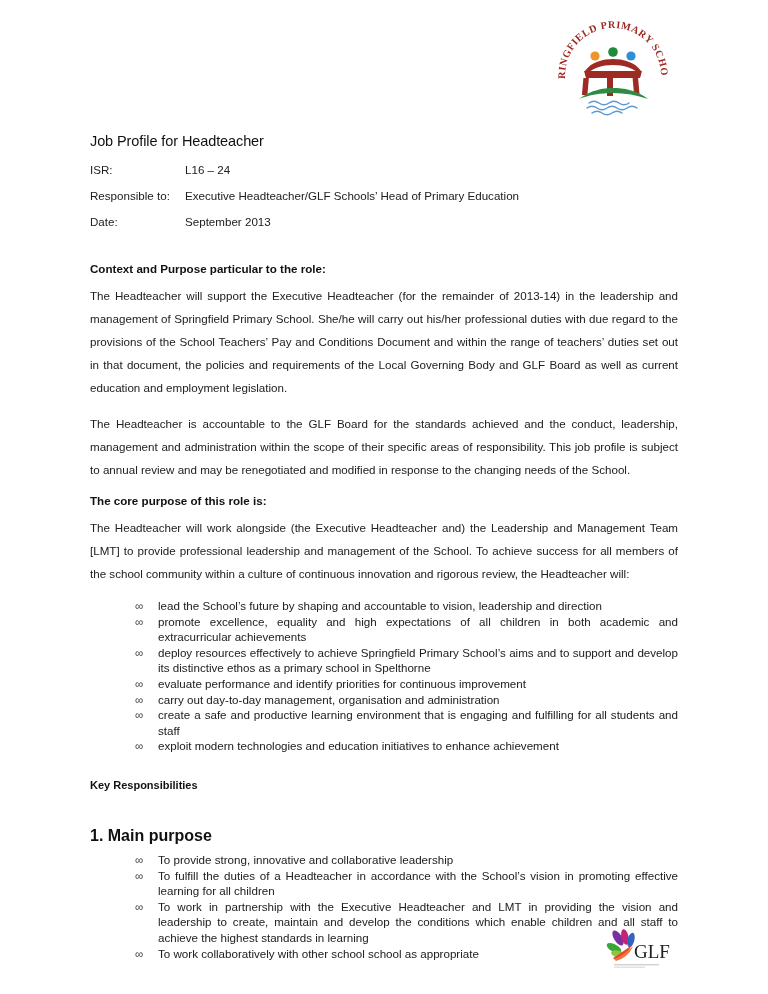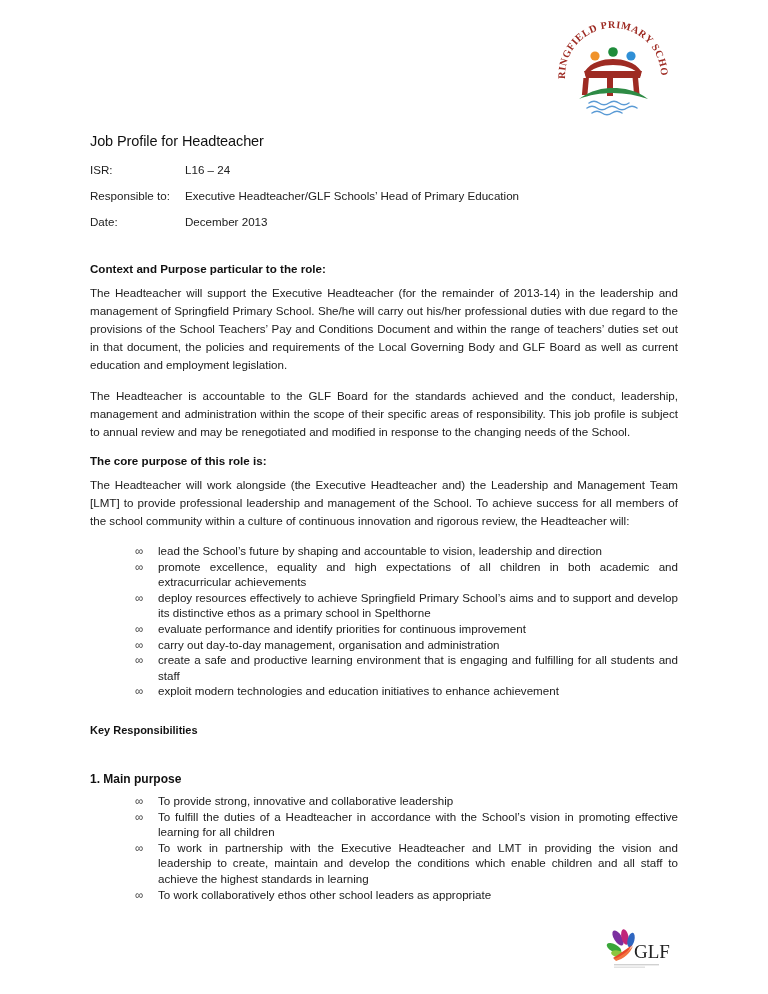--- a/index.html
+++ b/index.html
@@ -64,36 +64,36 @@
 
   h2.sec-head {
     font-size: 11.6px;
     font-weight: bold;
     margin: 0 0 9px 0;
     color: #111;
   }
 
   p.body-par {
     font-size: 11.6px;
-    line-height: 18px;
+    line-height: 23px;
     text-align: justify;
     margin: 0 0 13px 0;
     color: #202020;
   }
   p.body-par:last-child { margin-bottom: 0; }
 
   h2.major-head {
     font-size: 11px;
     font-weight: bold;
     margin: 0;
     color: #111;
   }
 
   h3.sub-head {
-    font-size: 12px;
+    font-size: 16px;
     font-weight: bold;
     margin: 0 0 7px 0;
     color: #111;
   }
 
   
   ul.inf-list {
     list-style: none;
     margin: 0;
     padding: 0 0 0 45px;
@@ -174,21 +174,21 @@
       <div class="meta-row">
         <span class="meta-label">ISR:</span>
         <span class="meta-value">L16 – 24</span>
       </div>
       <div class="meta-row">
         <span class="meta-label">Responsible to:</span>
         <span class="meta-value">Executive Headteacher/GLF Schools’ Head of Primary Education</span>
       </div>
       <div class="meta-row">
         <span class="meta-label">Date:</span>
-        <span class="meta-value">December 2013</span>
+        <span class="meta-value">September 2013</span>
       </div>
     </div>
 
     <div class="spacer-lg"></div>
 
     <h2 class="sec-head">Context and Purpose particular to the role:</h2>
     <p class="body-par">The Headteacher will support the Executive Headteacher (for the remainder of 2013-14) in the leadership and management of Springfield Primary School. She/he will carry out his/her professional duties with due regard to the provisions of the School Teachers’ Pay and Conditions Document and within the range of teachers’ duties set out in that document, the policies and requirements of the Local Governing Body and GLF Board as well as current education and employment legislation.</p>
     <p class="body-par">The Headteacher is accountable to the GLF Board for the standards achieved and the conduct, leadership, management and administration within the scope of their specific areas of responsibility. This job profile is subject to annual review and may be renegotiated and modified in response to the changing needs of the School.</p>
 
     <h2 class="sec-head">The core purpose of this role is:</h2>
@@ -209,21 +209,21 @@
     <h2 class="major-head">Key Responsibilities</h2>
 
     <div style="height:36px"></div>
 
     <h3 class="sub-head">1. Main purpose</h3>
 
     <ul class="inf-list list-block-2">
       <li><span class="bullet">∞</span><span>To provide strong, innovative and collaborative leadership</span></li>
       <li><span class="bullet">∞</span><span>To fulfill the duties of a Headteacher in accordance with the School’s vision in promoting effective learning for all children</span></li>
       <li><span class="bullet">∞</span><span>To work in partnership with the Executive Headteacher and LMT in providing the vision and leadership to create, maintain and develop the conditions which enable children and all staff to achieve the highest standards in learning</span></li>
-      <li><span class="bullet">∞</span><span>To work collaboratively ethos other school leaders as appropriate</span></li>
+      <li><span class="bullet">∞</span><span>To work collaboratively with other school school as appropriate</span></li>
     </ul>
 
   </div>
 
   <div class="glf-logo">
     <svg viewBox="0 0 76 50" xmlns="http://www.w3.org/2000/svg" aria-hidden="true">
       <g>
         <ellipse cx="17" cy="11" rx="4" ry="8.5" transform="rotate(-32 17 11)" fill="#7b2fa0"></ellipse>
         <ellipse cx="24" cy="10" rx="3.6" ry="8" transform="rotate(-12 24 10)" fill="#c0257a"></ellipse>
         <ellipse cx="30" cy="13" rx="3.4" ry="7.5" transform="rotate(14 30 13)" fill="#2f66c0"></ellipse>

